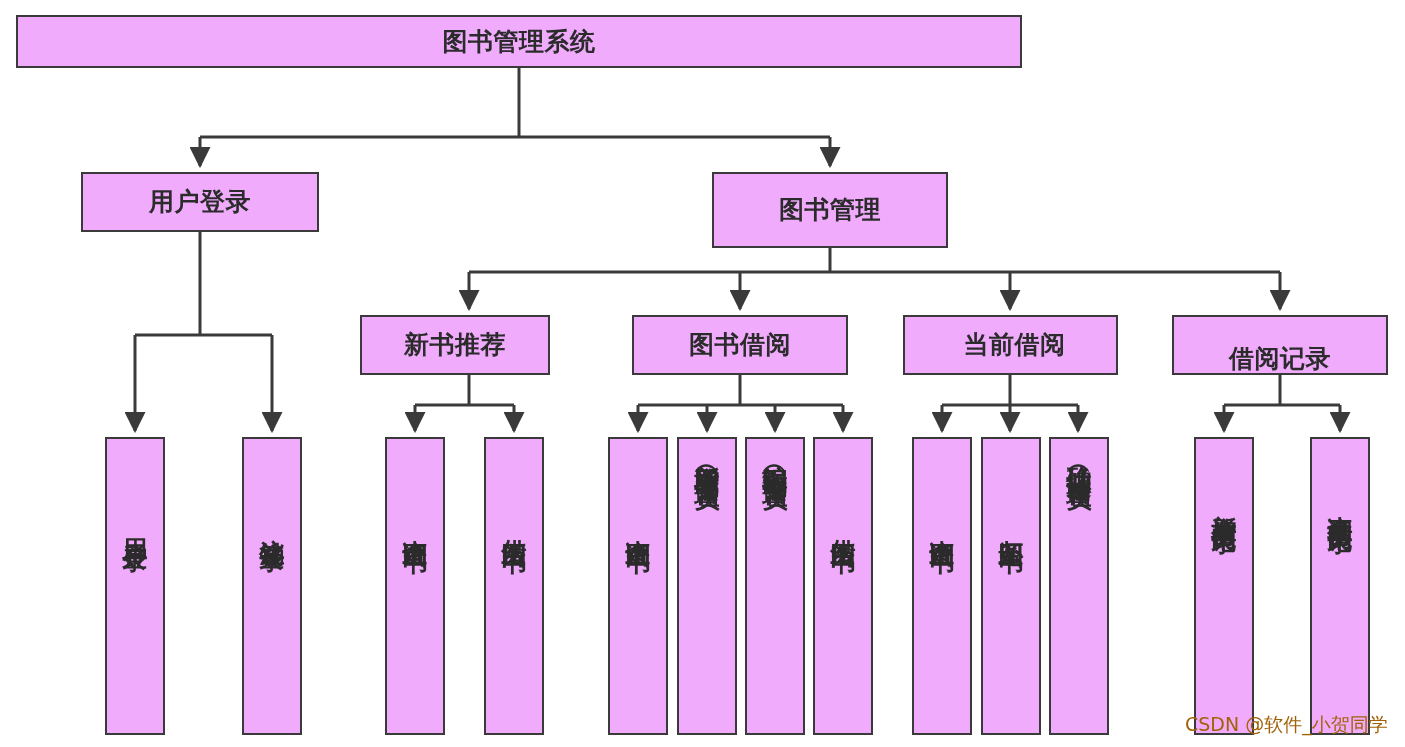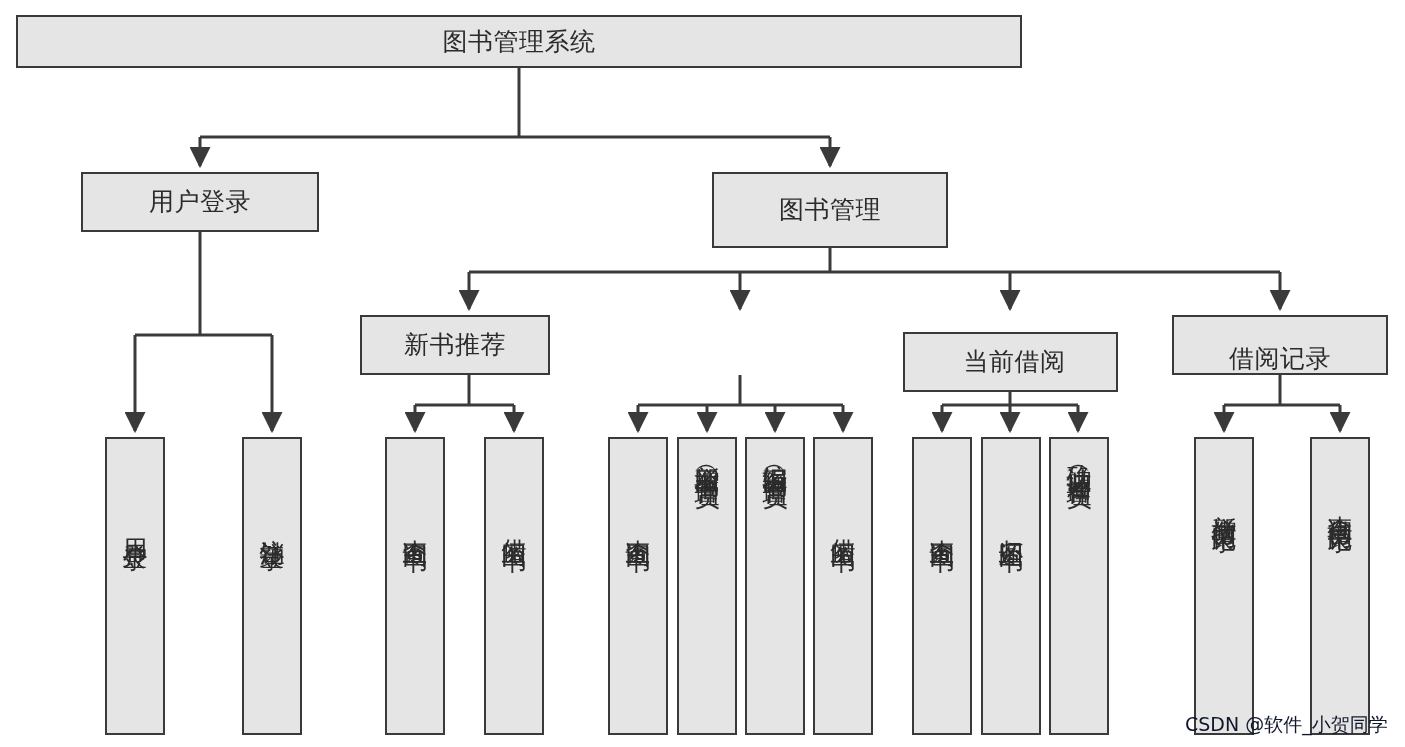--- a/index.html
+++ b/index.html
@@ -23,26 +23,27 @@
     left: 0;
     top: 0;
     width: 1405px;
     height: 747px;
     pointer-events: none;
   }
   .node {
     position: absolute;
     box-sizing: border-box;
     border: 2.5px solid #3a3a3a;
-    background: #e5e5e5;
+    background: #f0abfc;
     display: flex;
     align-items: center;
     justify-content: center;
     color: #2b2b2b;
     z-index: 2;
+    font-weight: bold;
   }
   .node-label {
     display: block;
     text-align: center;
     line-height: 1.18;
     letter-spacing: 0.5px;
     white-space: pre-line;
   }
   
   .node.horiz .node-label {
@@ -69,21 +70,21 @@
     margin-top: 74px;
   }
   .node.vert.midlow .node-label {
     margin-top: 50px;
   }
   .watermark {
     position: absolute;
     left: 1185px;
     top: 712px;
     font-size: 19px;
-    color: #0f172a;
+    color: #a16207;
     white-space: nowrap;
     z-index: 5;
     font-family: "DejaVu Sans", "Liberation Sans", sans-serif;
   }
 </style>
 </head>
 <body>
 
 <div id="diagram-canvas">
 
@@ -144,21 +145,24 @@
   <div class="node horiz" style="left:81px; top:172px; width:238px; height:60px;">
     <span class="node-label">用户登录</span>
   </div>
   <div class="node horiz" style="left:712px; top:172px; width:236px; height:76px;">
     <span class="node-label">图书管理</span>
   </div>
 
   <div class="node horiz" style="left:360px; top:315px; width:190px; height:60px;">
     <span class="node-label">新书推荐</span>
   </div>
-  <div class="node horiz" style="left:903px; top:332px; width:215px; height:60px;padding-left:8px;">
+  <div class="node horiz" style="left:632px; top:315px; width:216px; height:60px;">
+    <span class="node-label">图书借阅</span>
+  </div>
+  <div class="node horiz" style="left:903px; top:315px; width:215px; height:60px;padding-left:8px;">
     <span class="node-label">当前借阅</span>
   </div>
   <div class="node horiz" style="left:1172px; top:315px; width:216px; height:60px;align-items:flex-end;">
     <span class="node-label">借阅记录</span>
   </div>
 
   <div class="node vert mid" style="left:105px; top:437px; width:60px; height:298px;">
     <span class="node-label">用户登录</span>
   </div>
   <div class="node vert mid" style="left:242px; top:437px; width:60px; height:298px;">

